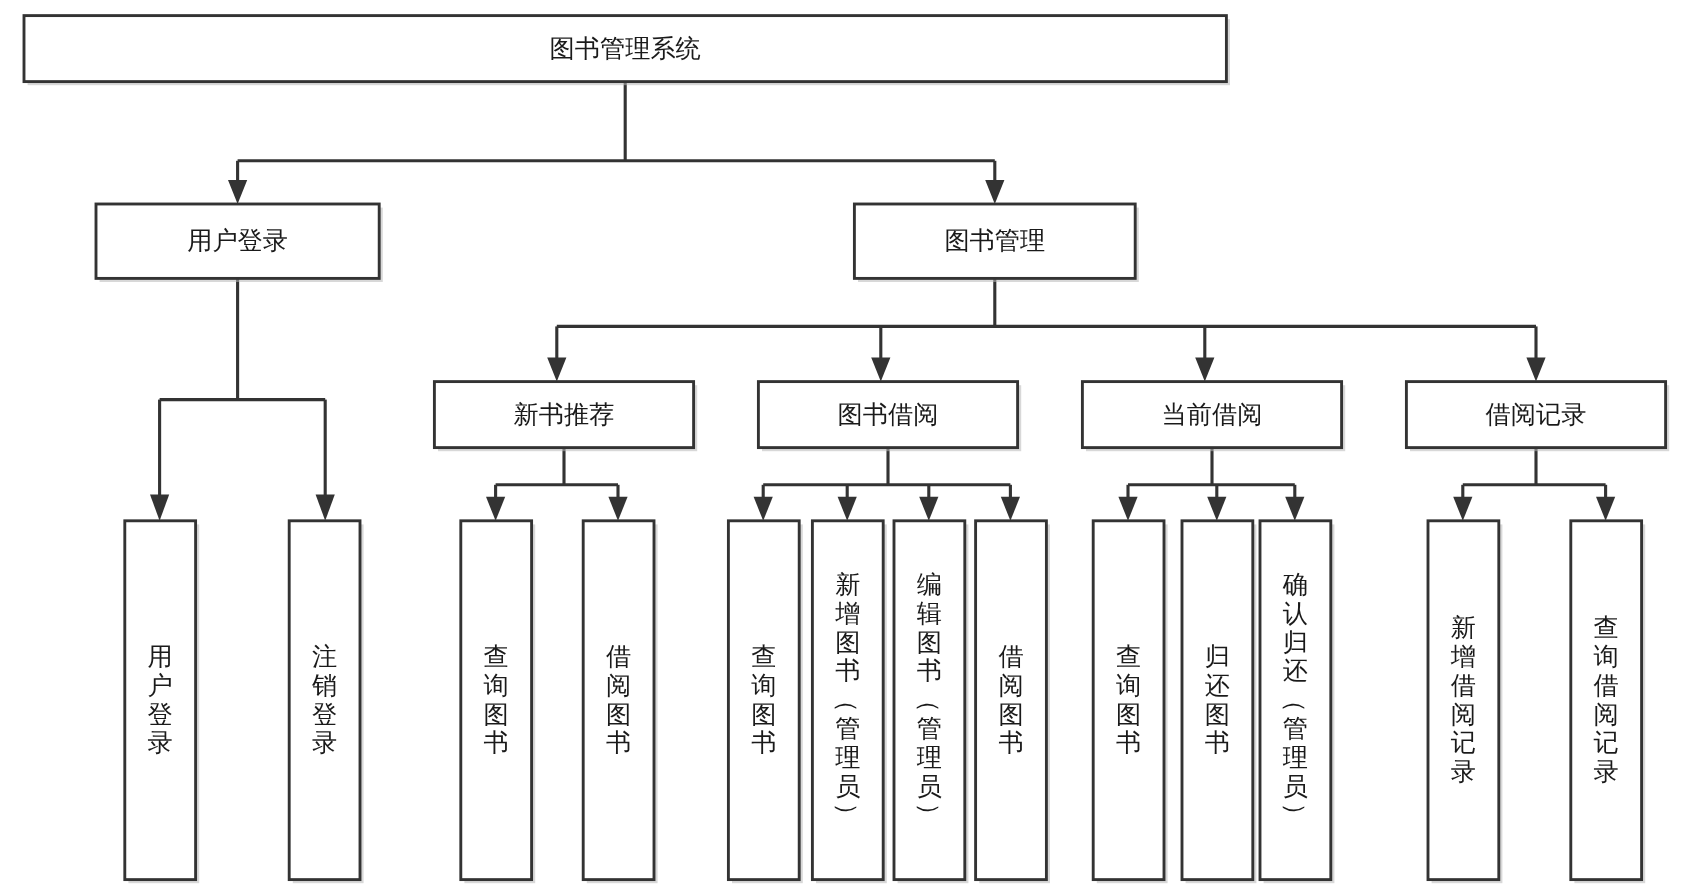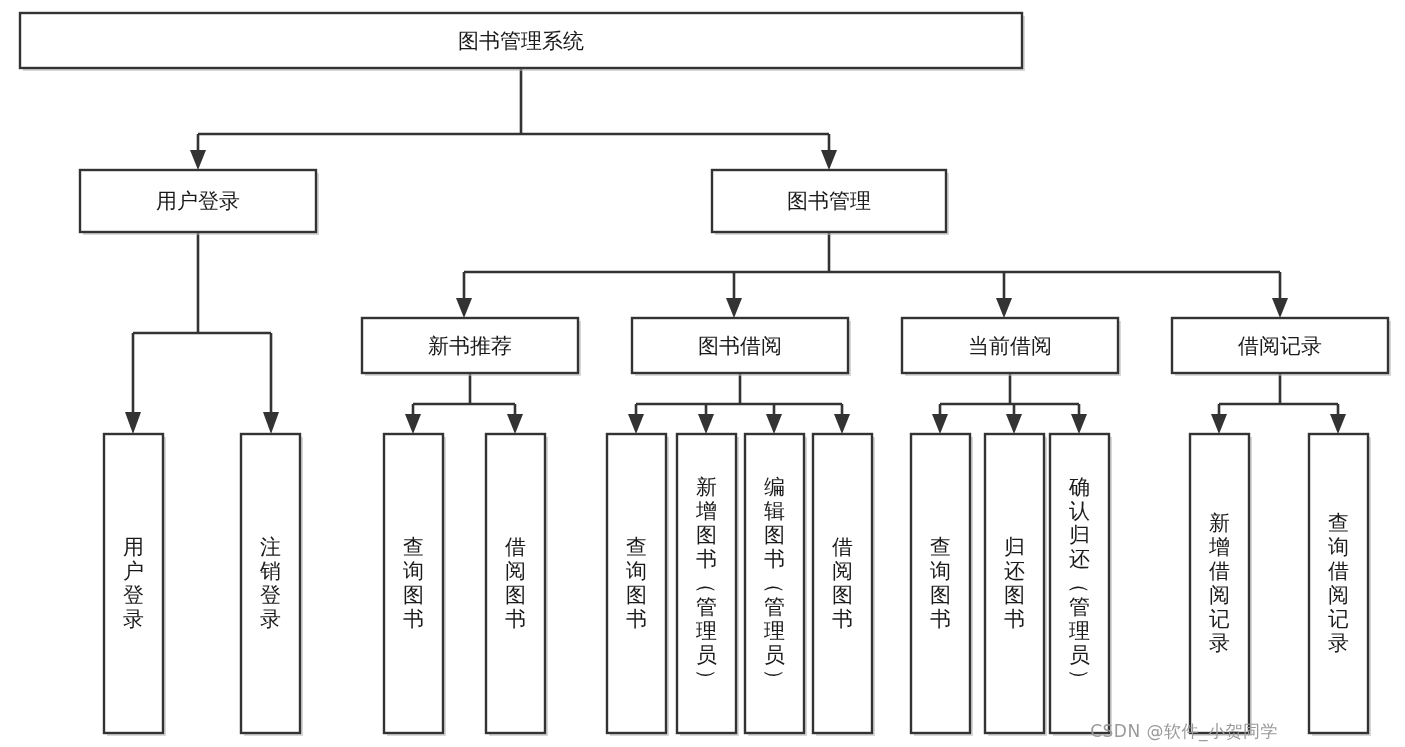--- a/index.html
+++ b/index.html
@@ -299,14 +299,13 @@
           <text class="node-label-v" x="1338.5" y="530.22">查</text>
           <text class="node-label-v" x="1338.5" y="554.22">询</text>
           <text class="node-label-v" x="1338.5" y="578.22">借</text>
           <text class="node-label-v" x="1338.5" y="602.22">阅</text>
           <text class="node-label-v" x="1338.5" y="626.22">记</text>
           <text class="node-label-v" x="1338.5" y="650.22">录</text>
         </g>
       </g>
   </svg>
 
-  <div class="watermark-text">CSDN @软件_小贺同学</div>
 </div>
 
 </body></html>

